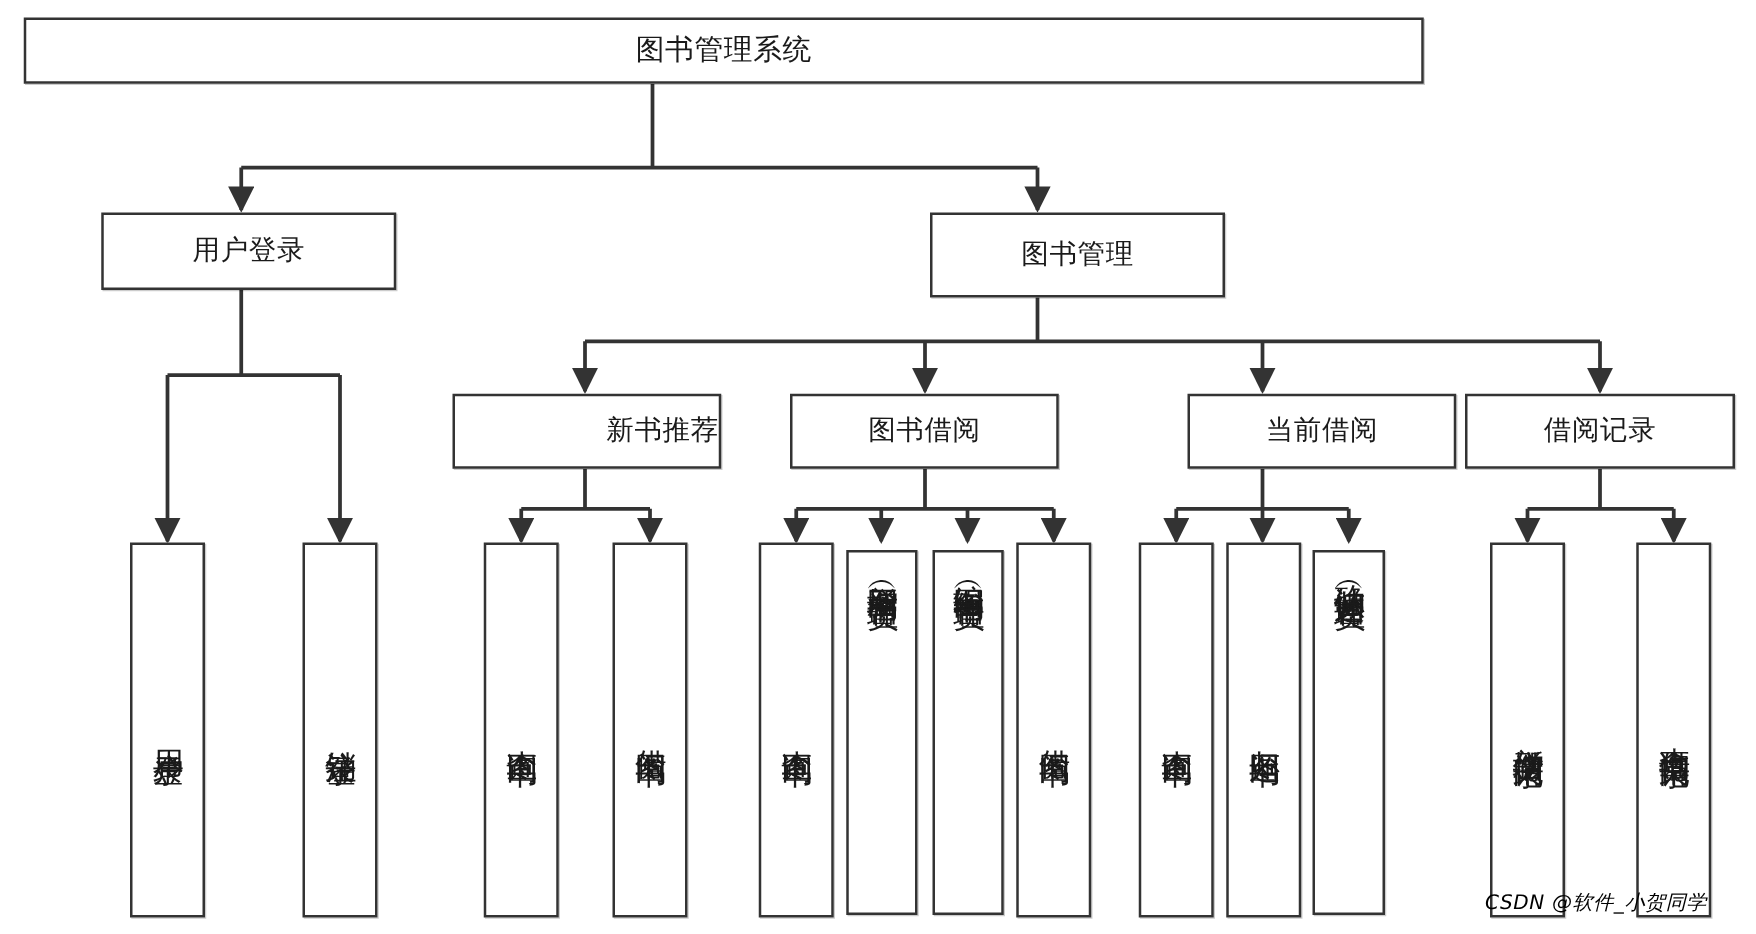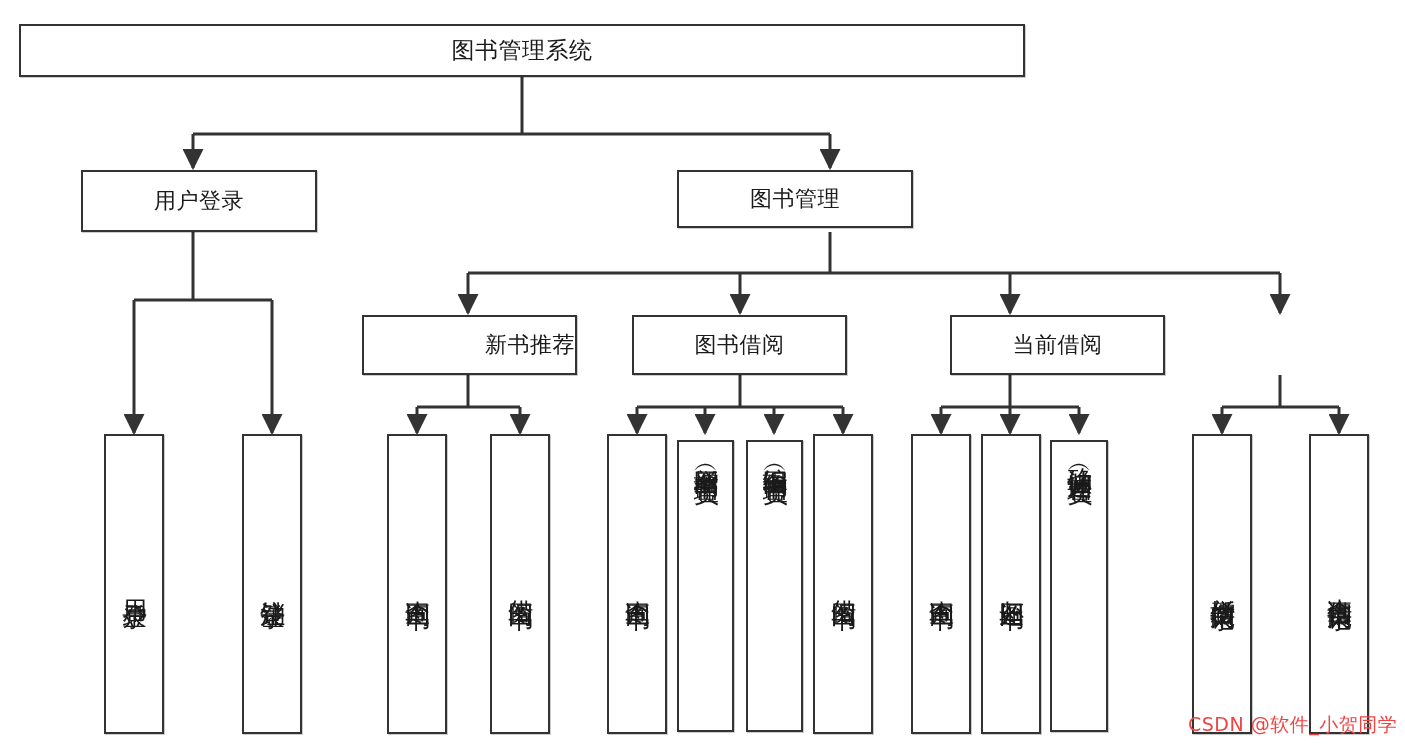--- a/index.html
+++ b/index.html
@@ -65,24 +65,25 @@
     white-space: nowrap;
   }
   .node.vert.center {
     align-items: center;
     padding-top: 0;
   }
   #watermark {
     position: absolute;
     left: 1188px;
     top: 712px;
-    font-size: 19px;
-    color: #ef4444;
+    font-size: 16px;
+    color: #000000;
     white-space: nowrap;
     letter-spacing: 0.5px;
+    font-style: italic;
   }
 </style>
 </head>
 <body>
 
 <div id="canvas">
 
   <svg id="edges" viewBox="0 0 1405 747">
     <defs>
       <marker id="arrow" viewBox="0 0 10 10" refX="9" refY="5" markerWidth="7" markerHeight="7" orient="auto-start-reverse">
@@ -129,40 +130,43 @@
       <path d="M 1010 407 L 1010 433" marker-end="url(#arrow)"></path>
       <path d="M 1079 407 L 1079 433" marker-end="url(#arrow)"></path>
 
       <path d="M 1280 375 L 1280 407"></path>
       <path d="M 1222 407 L 1339 407"></path>
       <path d="M 1222 407 L 1222 433" marker-end="url(#arrow)"></path>
       <path d="M 1339 407 L 1339 433" marker-end="url(#arrow)"></path>
     </g>
   </svg>
 
-  <div class="node horiz root" style="left:19px; top:24px; width:1006px; height:53px;">
+  <div class="node horiz root" style="left:19px; top:14px; width:1120px; height:53px;">
     <span class="label">图书管理系统</span>
   </div>
 
   <div class="node horiz" style="left:81px; top:170px; width:236px; height:62px;">
     <span class="label">用户登录</span>
   </div>
-  <div class="node horiz" style="left:677px; top:170px; width:236px; height:58px;">
+  <div class="node horiz" style="left:744px; top:170px; width:236px; height:68px;">
     <span class="label">图书管理</span>
   </div>
 
   <div class="node horiz" style="left:362px; top:315px; width:215px; height:60px;justify-content:flex-end;">
     <span class="label">新书推荐</span>
   </div>
   <div class="node horiz" style="left:632px; top:315px; width:215px; height:60px;">
     <span class="label">图书借阅</span>
   </div>
   <div class="node horiz" style="left:902px; top:315px; width:215px; height:60px;margin-left:48px;">
     <span class="label">当前借阅</span>
   </div>
+  <div class="node horiz" style="left:1172px; top:315px; width:216px; height:60px;">
+    <span class="label">借阅记录</span>
+  </div>
 
   <div class="node vert center" style="left:104px; top:434px; width:60px; height:300px;">
     <span class="label">用户登录</span>
   </div>
   <div class="node vert center" style="left:242px; top:434px; width:60px; height:300px;">
     <span class="label">注销登录</span>
   </div>
 
   <div class="node vert center" style="left:387px; top:434px; width:60px; height:300px;">
     <span class="label">查询图书</span>

